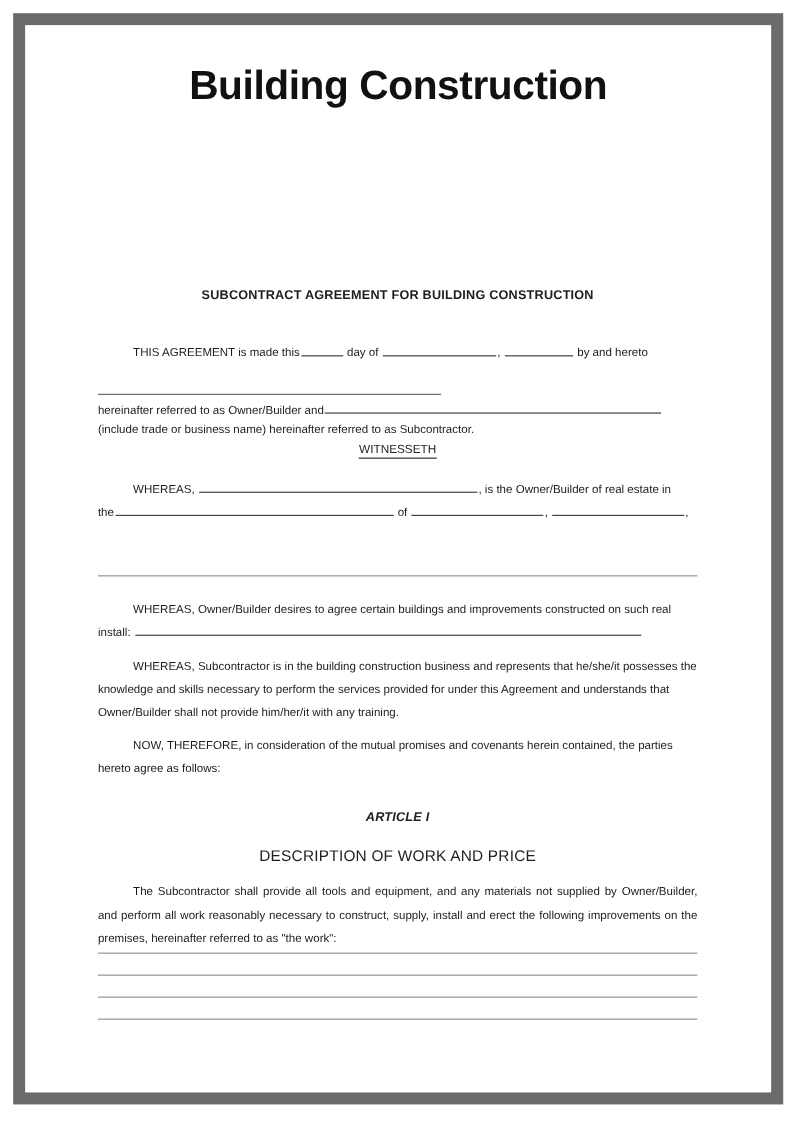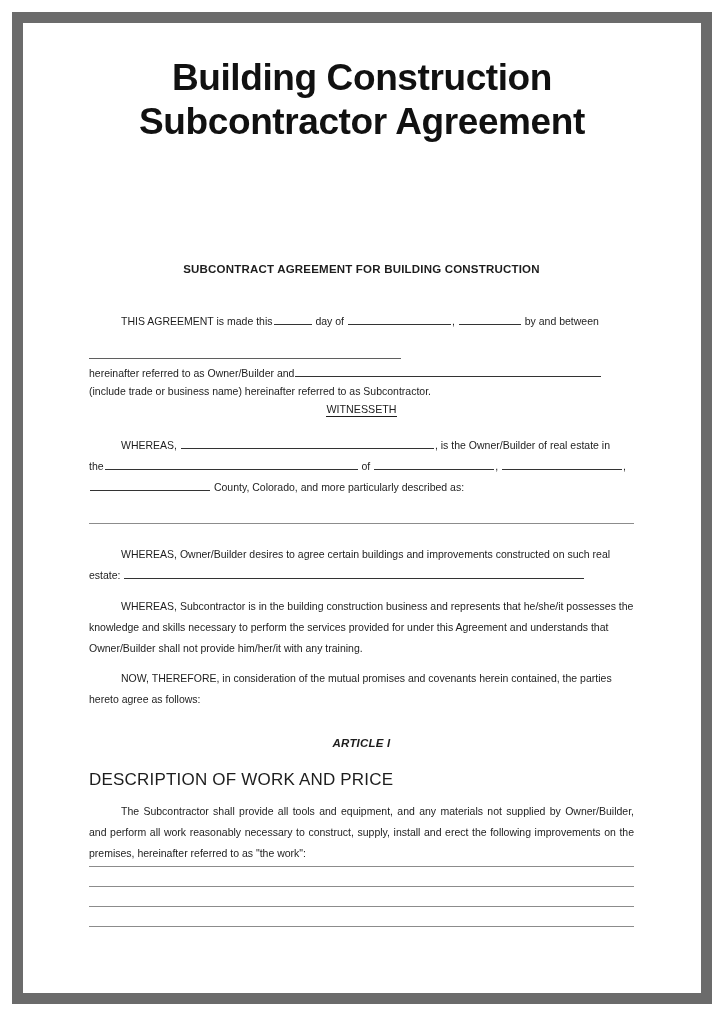--- a/index.html
+++ b/index.html
@@ -69,22 +69,22 @@
     box-sizing: border-box;
   }
 
   .center-head {
     text-align: center;
     font-weight: 700;
     font-size: 11.5px;
     letter-spacing: 0.2px;
   }
   .center-sub {
-    text-align: left;
-    font-size: 17px;
+    text-align: center;
+    font-size: 14px;
     letter-spacing: 0.2px;
   }
   .center-underline {
     text-align: center;
     font-size: 10.7px;
   }
   .center-underline span {
     border-bottom: 1px solid #1d1d1d;
     padding-bottom: 1px;
   }
@@ -132,30 +132,29 @@
   }
 </style>
 </head>
 <body>
 
 <div class="page-frame">
   <div class="page-sheet">
 
     <h1 class="doc-title">
       <span class="title-line">Building Construction</span>
-      <span class="title-line">Subcontractor Agreement</span>
     </h1>
 
     <div class="doc-body">
 
       <div class="blk center-head" style="top:240px;">SUBCONTRACT AGREEMENT FOR BUILDING CONSTRUCTION</div>
 
       <div class="blk" style="top:288px;">
         <p class="para">
-          <span class="indent"></span><span>THIS AGREEMENT is made this</span><span class="blank b-xs"></span> <span>day of</span> <span class="blank b-lg"></span><span>,</span> <span class="blank b-sm"></span> <span>by and between</span>
+          <span class="indent"></span><span>THIS AGREEMENT is made this</span><span class="blank b-xs"></span> <span>day of</span> <span class="blank b-lg"></span><span>,</span> <span class="blank b-sm"></span> <span>by and hereto</span>
         </p>
       </div>
 
       <div class="blk" style="top:335px; width:312px;">
         <div class="rule"></div>
       </div>
 
       <div class="blk" style="top:341px;">
         <p class="para" style="line-height:18px;">
           <span>hereinafter referred to as Owner/Builder and</span><span class="blank b-huge"></span>
@@ -167,35 +166,32 @@
         <span>WITNESSETH</span>
       </div>
 
       <div class="blk" style="top:412px;">
         <p class="para">
           <span class="indent"></span><span>WHEREAS,</span> <span class="blank b-xxl"></span><span>, is the Owner/Builder of real estate in</span>
         </p>
         <p class="para">
           <span>the</span><span class="blank b-xxl"></span> <span>of</span> <span class="blank b-xl"></span><span>,</span> <span class="blank b-xl"></span><span>,</span>
         </p>
-        <p class="para">
-          <span class="blank b-xl"></span> <span>County, Colorado, and more particularly described as:</span>
-        </p>
       </div>
 
       <div class="blk" style="top:500px;">
         <div class="rule rule-thin"></div>
       </div>
 
       <div class="blk" style="top:521px;">
         <p class="para">
           <span class="indent"></span><span>WHEREAS, Owner/Builder desires to agree certain buildings and improvements constructed on such real</span>
         </p>
         <p class="para">
-          <span>estate:</span>
+          <span>install:</span>
           <span class="blank" style="width:460px;"></span>
         </p>
       </div>
 
       <div class="blk" style="top:573px;">
         <p class="para">
           <span class="indent"></span><span>WHEREAS, Subcontractor is in the building construction business and represents that he/she/it possesses the knowledge and skills necessary to perform the services provided for under this Agreement and understands that Owner/Builder shall not provide him/her/it with any training.</span>
         </p>
       </div>
 

